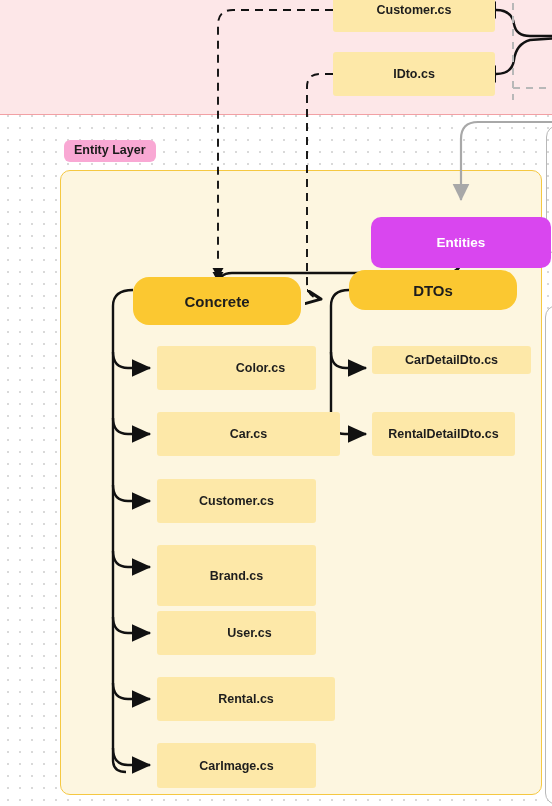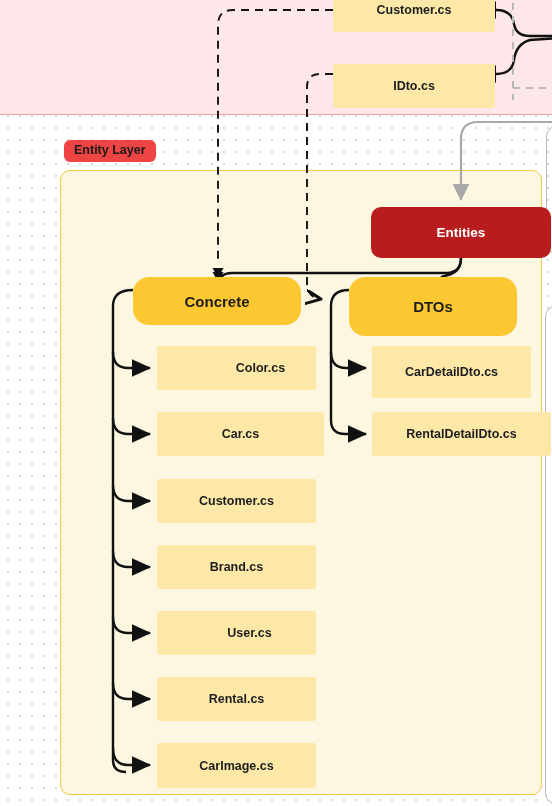--- a/index.html
+++ b/index.html
@@ -45,21 +45,21 @@
     background:transparent;
     border:1.5px solid #b8b8b8;
     border-radius:12px;
     box-sizing:border-box;
   }
 
   
   .badge{
     position:absolute;
     left:64px; top:140px;
-    background:#ef4444;
+    background:#f9a8d4;
     color:#1a1a1a;
     font-size:12.5px;
     font-weight:bold;
     padding:4px 10px 5px 10px;
     border-radius:6px;
     line-height:1;
     white-space:nowrap;
   }
 
   
@@ -78,25 +78,26 @@
     border-radius:3px;
   }
   .node-group{
     background:#fbc831;
     color:#1d1d1d;
     font-size:15px;
     font-weight:bold;
     border-radius:16px;
   }
   .node-root{
-    background:#b91c1c;
+    background:#d946ef;
     color:#ffffff;
     font-size:13.5px;
     font-weight:bold;
     border-radius:10px;
+    margin-top:10px;
   }
 
   svg.edges{position:absolute;left:0;top:0;width:552px;height:806px;overflow:visible;pointer-events:none;}
 </style>
 </head>
 <body>
 
 <div id="canvas"></div>
 
 <div class="layer panel-gray-topright"></div>
@@ -149,55 +150,55 @@
   <path d="M113,683 Q113,699 128,699 L150,699" fill="none" stroke="#111111" stroke-width="2.4" marker-end="url(#arrowBlack)"></path>
   <path d="M113,748 Q113,765 128,765 L150,765" fill="none" stroke="#111111" stroke-width="2.4" marker-end="url(#arrowBlack)"></path>
 
   <path d="M349,290 Q331,290 331,306 L331,420 Q331,434 345,434 L366,434" fill="none" stroke="#111111" stroke-width="2.4" marker-end="url(#arrowBlack)"></path>
   <path d="M331,352 Q331,368 346,368 L366,368" fill="none" stroke="#111111" stroke-width="2.4" marker-end="url(#arrowBlack)"></path>
 </svg>
 
 <div class="node node-file" style="left:333px;top:-12px;width:162px;height:44px;">
   <span>Customer.cs</span>
 </div>
-<div class="node node-file" style="left:333px;top:52px;width:162px;height:44px;margin-top:12px;">
+<div class="node node-file" style="left:333px;top:52px;width:162px;height:44px;">
   <span>IDto.cs</span>
 </div>
 
 <div class="node node-root" style="left:371px;top:207px;width:180px;height:51px;">
   <span>Entities</span>
 </div>
 
 <div class="node node-group" style="left:133px;top:277px;width:168px;height:48px;">
   <span>Concrete</span>
 </div>
-<div class="node node-group" style="left:349px;top:277px;width:168px;height:59px;">
+<div class="node node-group" style="left:349px;top:270px;width:168px;height:40px;">
   <span>DTOs</span>
 </div>
 
 <div class="node node-file" style="left:157px;top:346px;width:159px;height:44px;padding-left:48px;">
   <span>Color.cs</span>
 </div>
-<div class="node node-file" style="left:157px;top:412px;width:167px;height:44px;justify-content:center;">
+<div class="node node-file" style="left:157px;top:412px;width:183px;height:44px;justify-content:center;">
   <span>Car.cs</span>
 </div>
 <div class="node node-file" style="left:157px;top:479px;width:159px;height:44px;">
   <span>Customer.cs</span>
 </div>
-<div class="node node-file" style="left:157px;top:545px;width:159px;height:44px;">
+<div class="node node-file" style="left:157px;top:545px;width:159px;height:61px;">
   <span>Brand.cs</span>
 </div>
 <div class="node node-file" style="left:157px;top:611px;width:159px;height:44px;padding-left:26px;">
   <span>User.cs</span>
 </div>
-<div class="node node-file" style="left:157px;top:677px;width:159px;height:44px;">
+<div class="node node-file" style="left:157px;top:677px;width:178px;height:44px;">
   <span>Rental.cs</span>
 </div>
 <div class="node node-file" style="left:157px;top:743px;width:159px;height:45px;">
   <span>CarImage.cs</span>
 </div>
 
-<div class="node node-file" style="left:372px;top:346px;width:159px;height:52px;">
+<div class="node node-file" style="left:372px;top:346px;width:159px;height:28px;">
   <span>CarDetailDto.cs</span>
 </div>
-<div class="node node-file" style="left:372px;top:412px;width:179px;height:44px;">
+<div class="node node-file" style="left:372px;top:412px;width:143px;height:44px;">
   <span>RentalDetailDto.cs</span>
 </div>
 
 </body></html>

